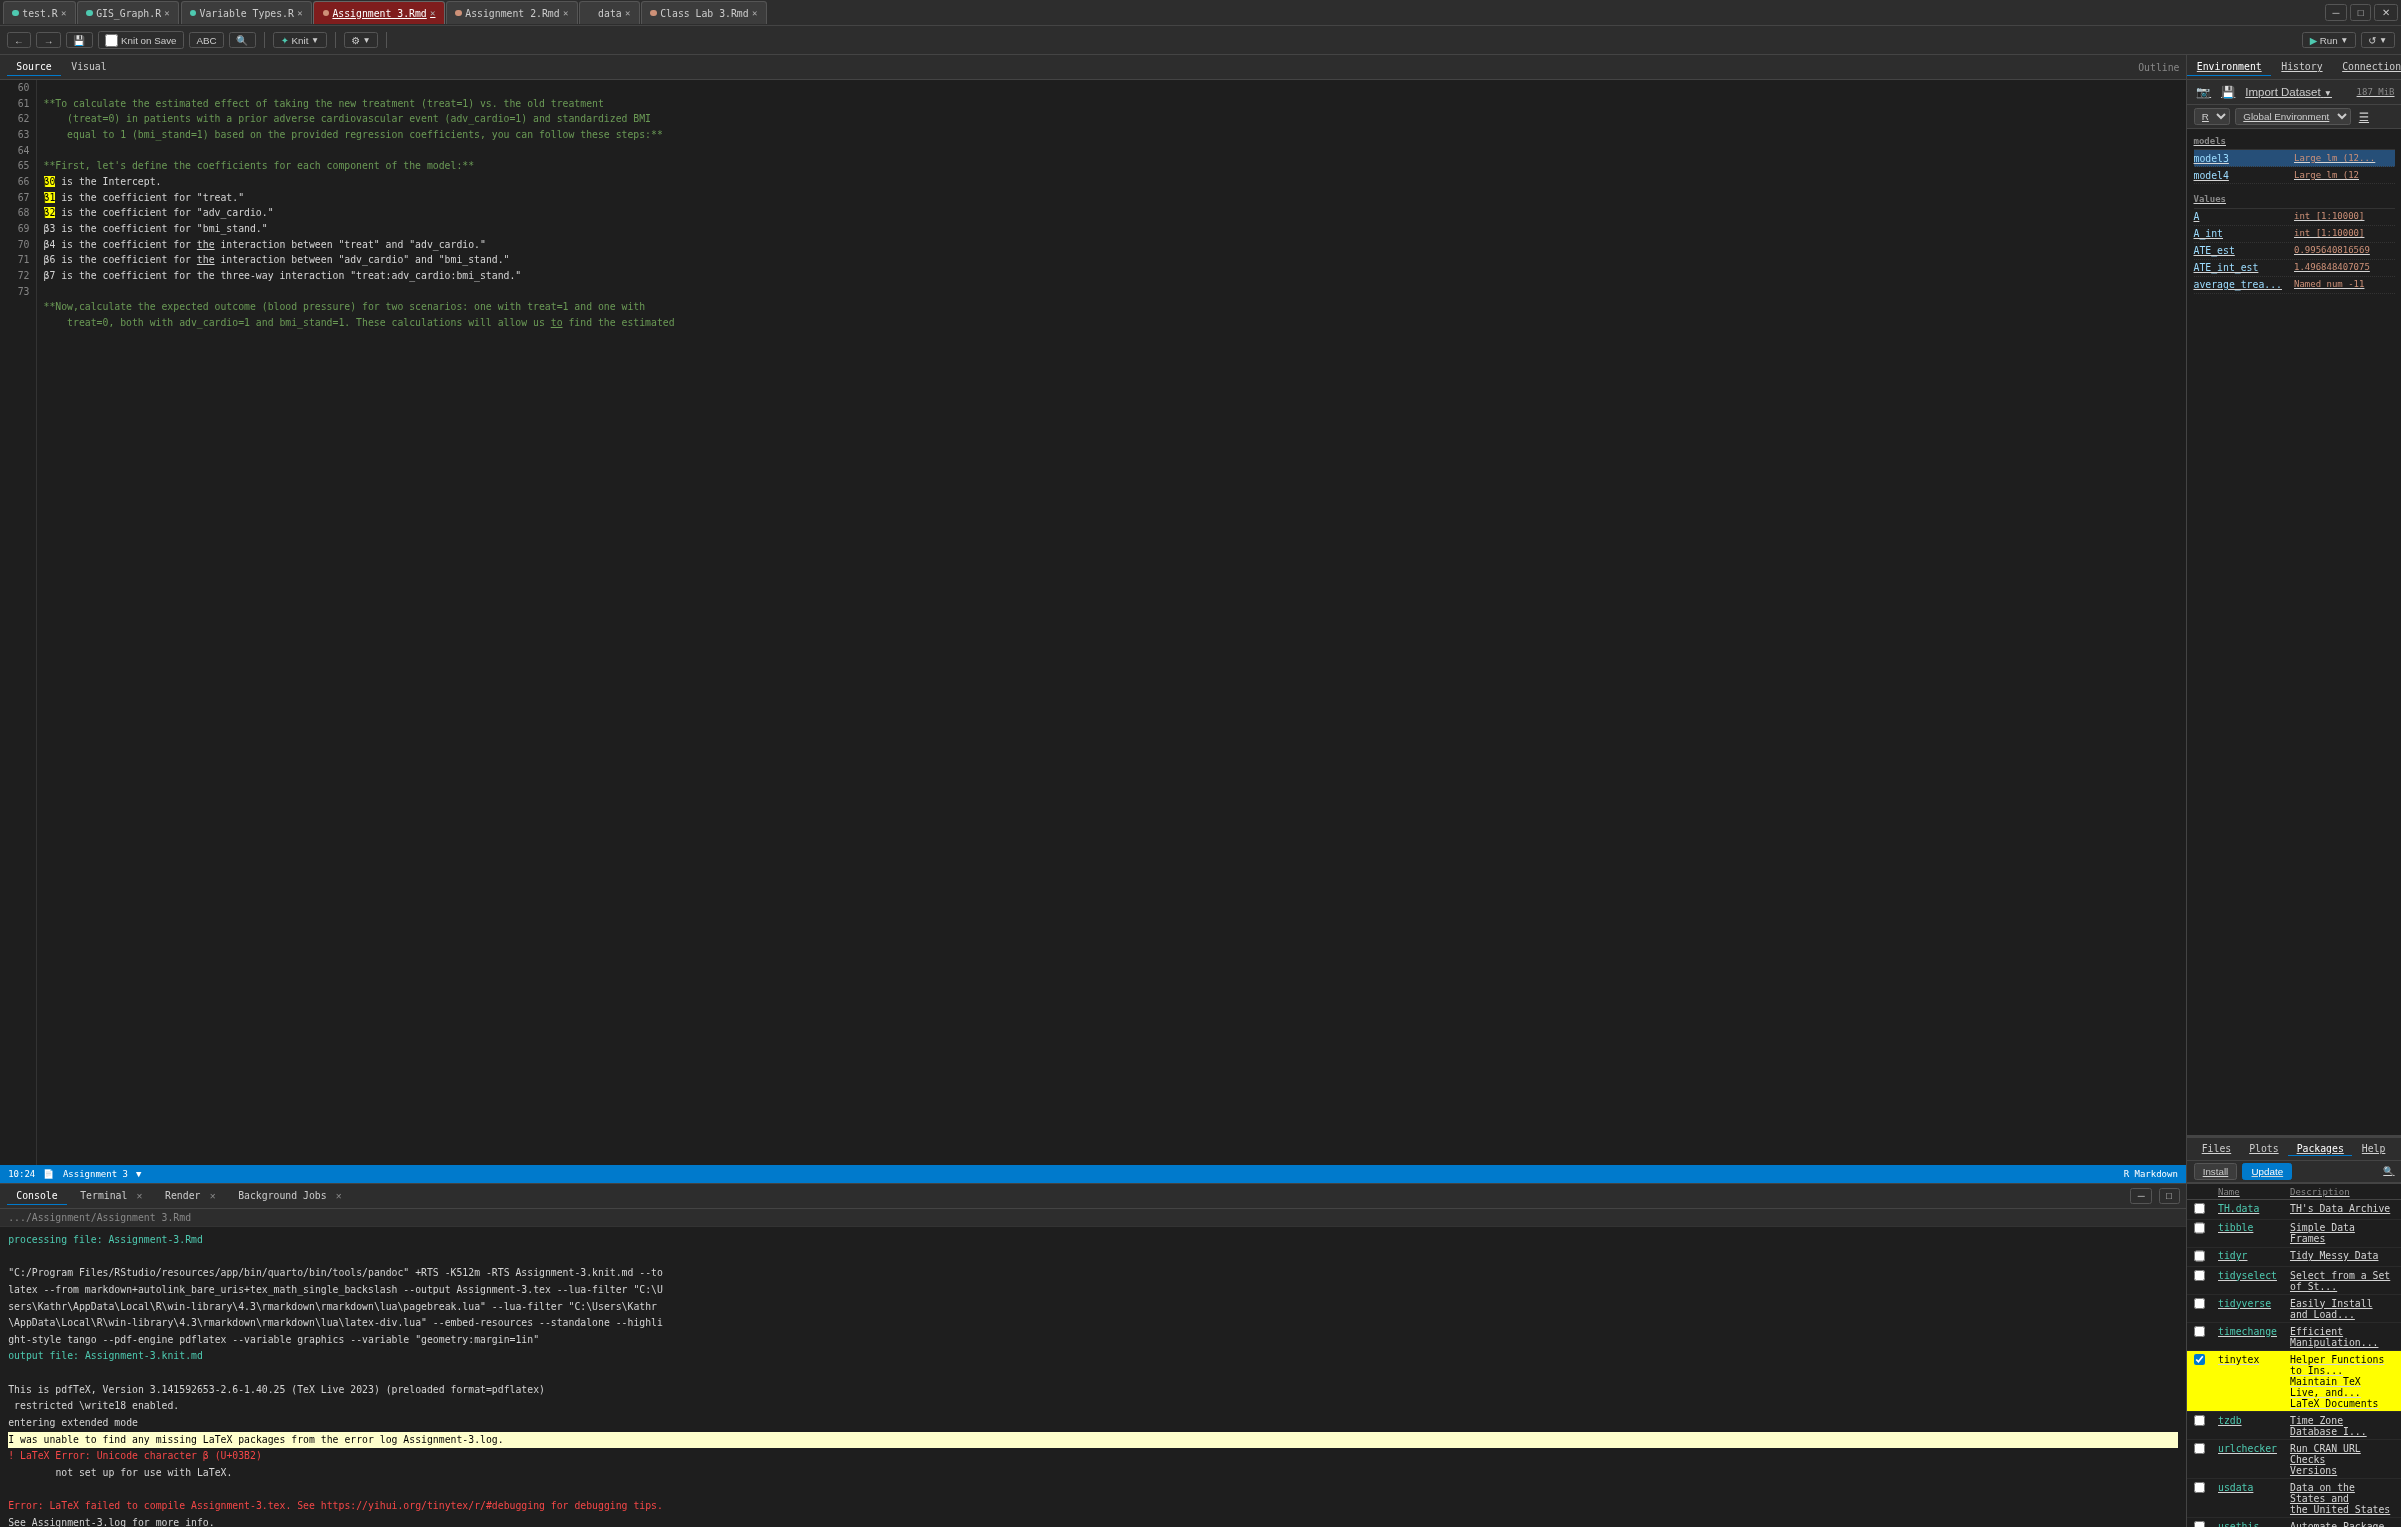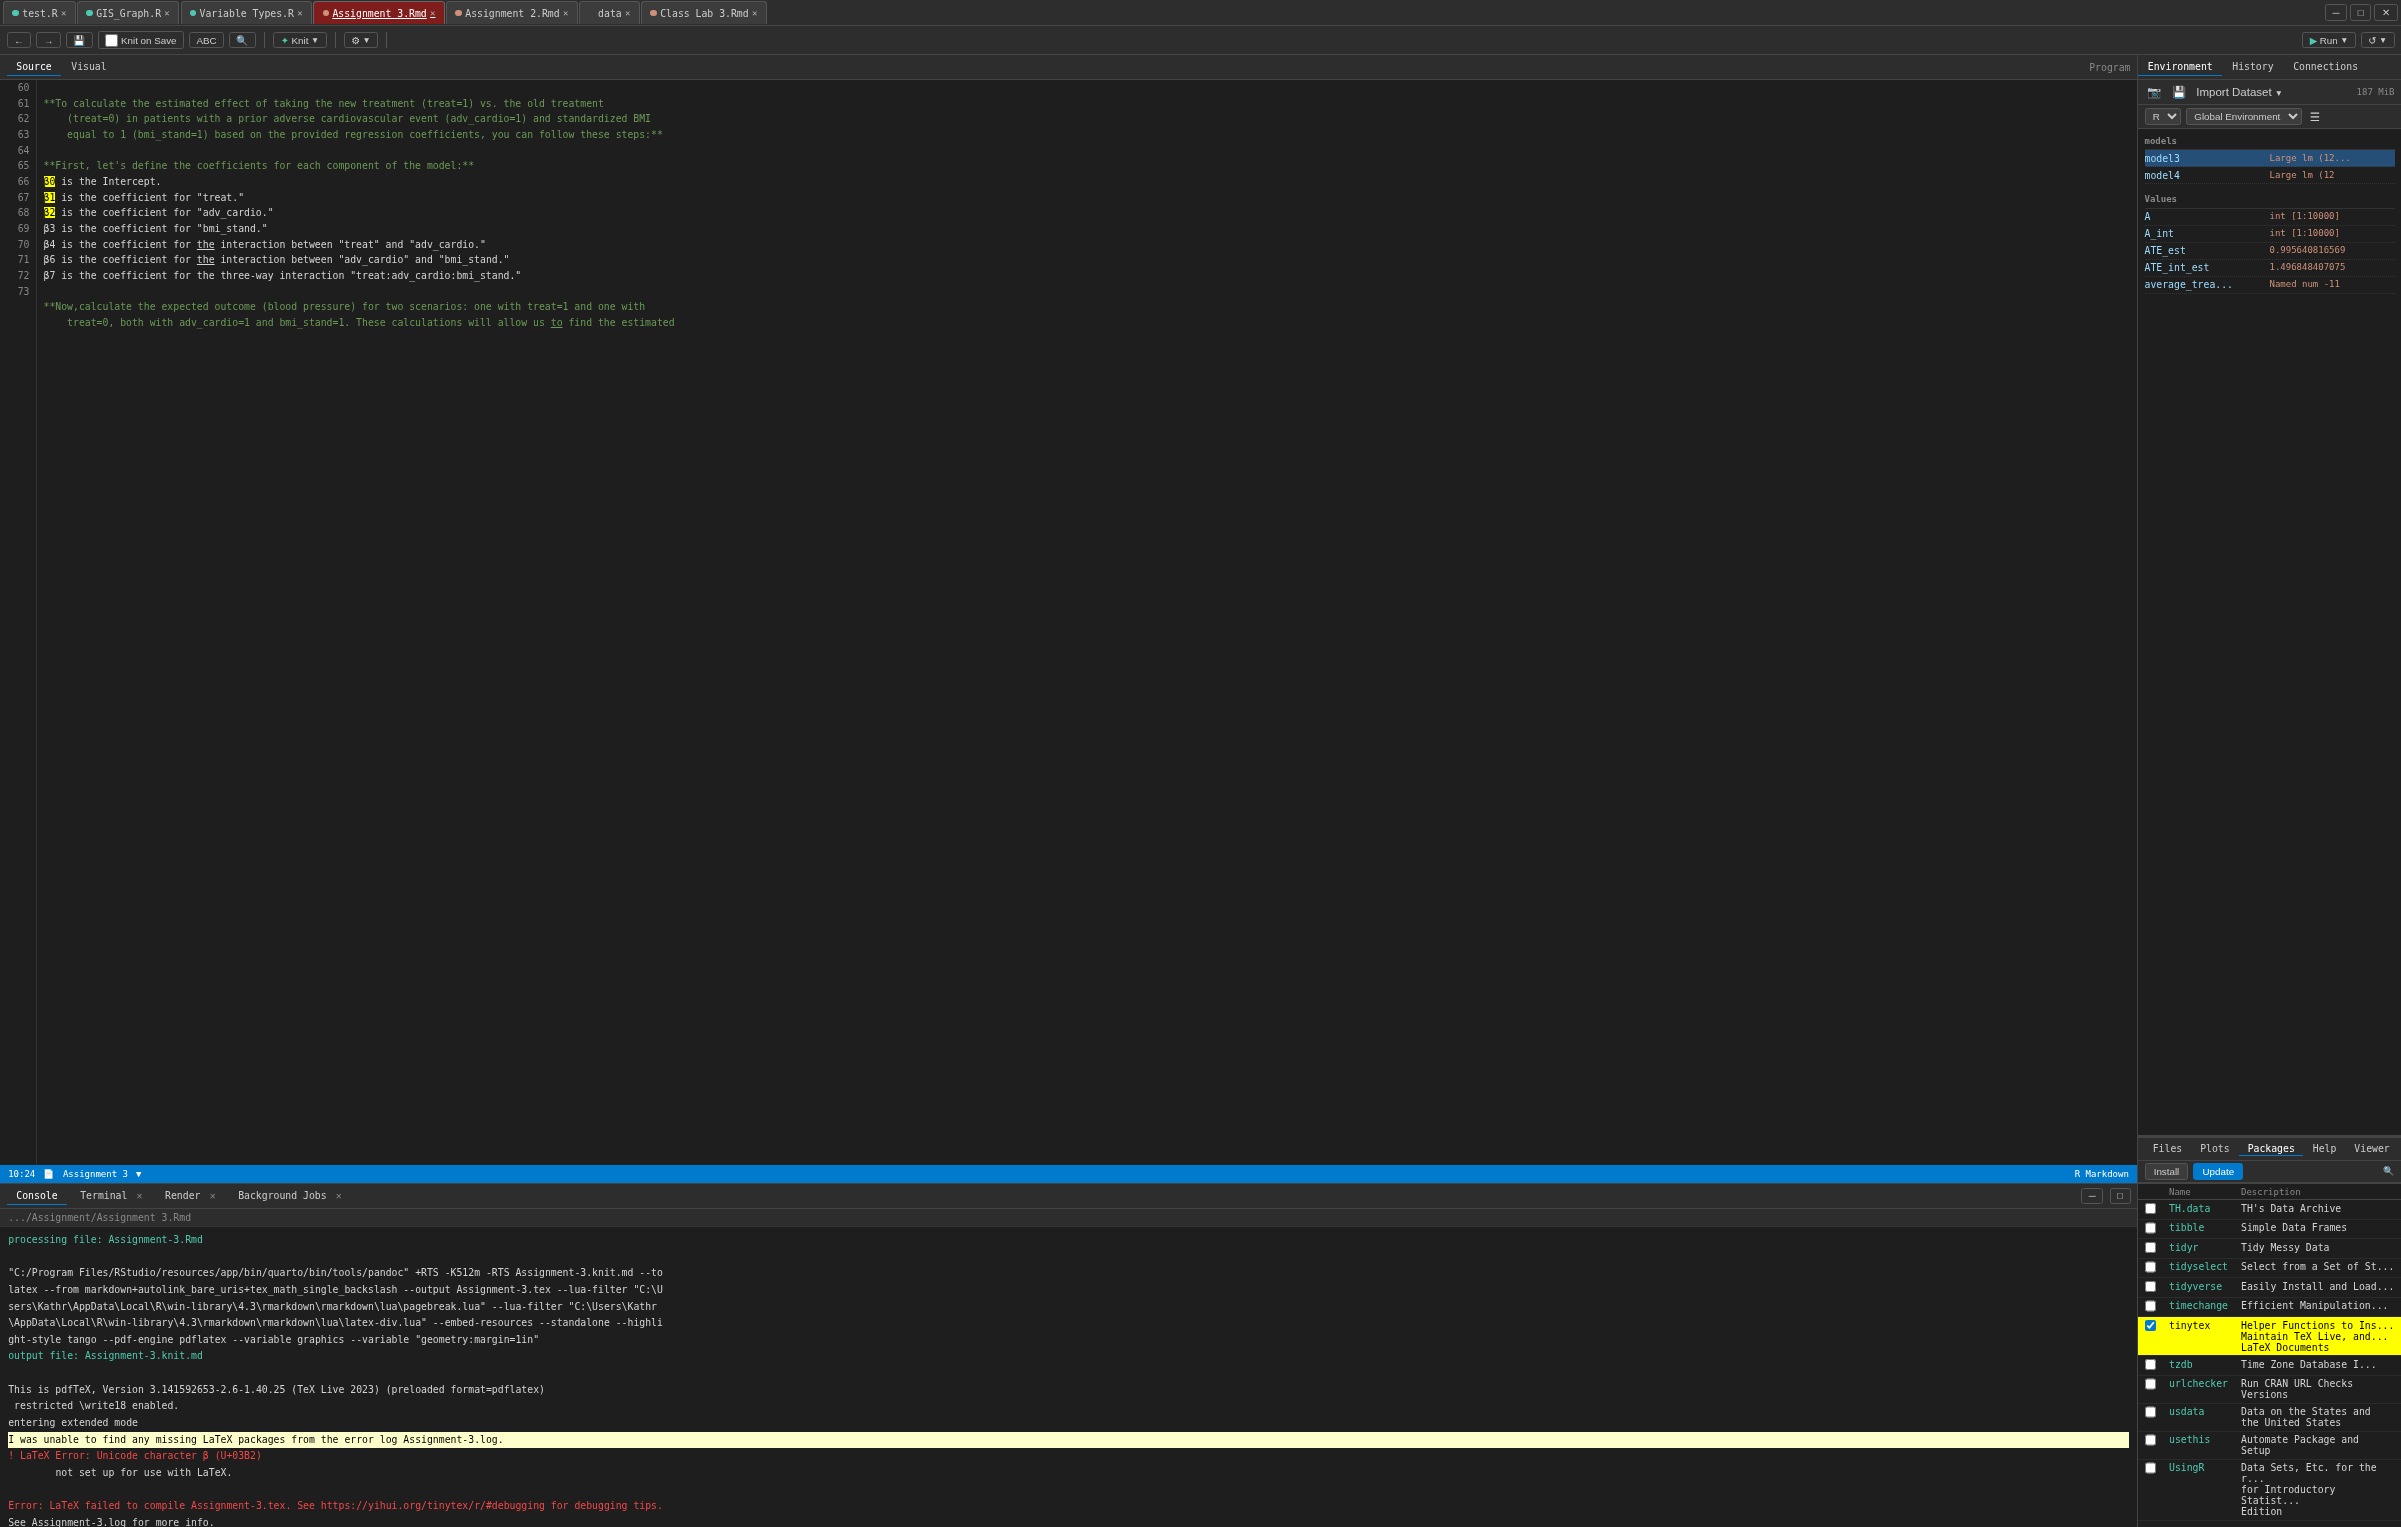--- a/index.html
+++ b/index.html
@@ -80,21 +80,21 @@
     .bottom-content { flex: 1; overflow-y: auto; background: #1e1e1e; padding: 4.9px 8.2px; font-size: 9.8px; }
     .bottom-tools { margin-left: auto; display: flex; gap: 6.5px; }
     .bottom-path { color: #888; font-size: 9.8px; padding: 3.3px 8.2px; background: #2d2d2d; border-bottom: 0.8px solid #333; flex-shrink: 0; }
 
     
     .console-line { line-height: 1.7; white-space: pre-wrap; word-break: break-all; }
     .con-process { color: #4ec9b0; }
     .con-cmd { color: #d4d4d4; }
 
     
-    .right-panel { width: 264px; display: flex; flex-direction: column; border-left: 0.8px solid #444; flex-shrink: 0; }
+    .right-panel { width: 215px; display: flex; flex-direction: column; border-left: 0.8px solid #444; flex-shrink: 0; text-decoration: underline; }
     .right-top { flex: 1; overflow-y: auto; }
     .right-bottom { height: 344px; border-top: 1.6px solid #444; overflow-y: auto; }
 
     
     .right-tabs {
       display: flex; background: #2d2d2d; border-bottom: 0.8px solid #444; height: 24.5px; align-items: center; flex-shrink: 0;
     }
     .right-tab { padding: 3.3px 9.8px; cursor: pointer; font-size: 9.8px; color: #ccc; border-bottom: 1.6px solid transparent; }
     .right-tab.active { color: #fff; border-bottom-color: #007acc; }
     .right-toolbar { display: flex; background: #2d2d2d; padding: 3.3px 6.5px; gap: 3.3px; align-items: center; border-bottom: 0.8px solid #444; flex-shrink: 0; }
@@ -211,21 +211,21 @@
   <button class="toolbar-btn">↺ <span class="dropdown-arrow">▼</span></button>
 </div>
 
 <div class="main-layout">
 
   <div class="editor-pane">
 
     <div class="editor-tabs">
       <div class="editor-tab active">Source</div>
       <div class="editor-tab">Visual</div>
-      <div class="outline-btn">Program</div>
+      <div class="outline-btn">Outline</div>
     </div>
 
     <div class="code-area" style="flex:1;overflow-y:auto;">
       <div class="line-numbers">
         <div>60</div>
         <div>61</div>
         <div></div>
         <div></div>
         <div>62</div>
         <div>63</div>

